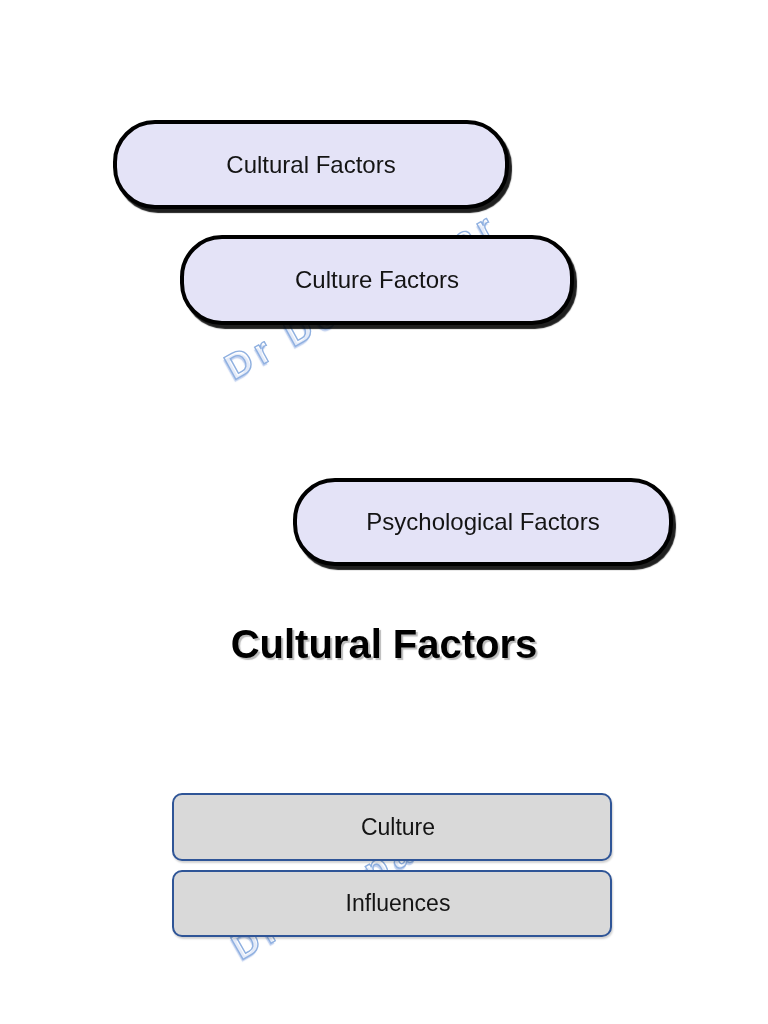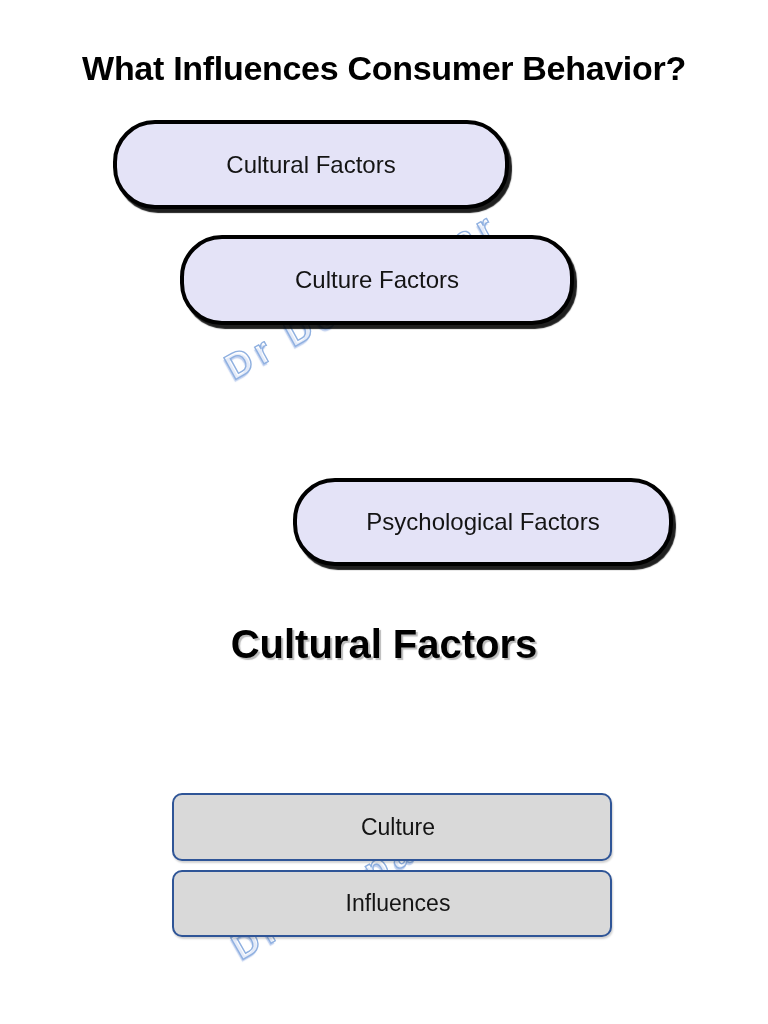--- a/index.html
+++ b/index.html
@@ -103,21 +103,20 @@
   .gbox3 { top: 947px; }
 </style>
 </head>
 <body>
 
 <div class="canvas">
 
   <div class="wm wm-upper">Dr Deepankar</div>
   <div class="wm wm-lower">Dr Deepankar</div>
 
-  <div class="title">What Influences Consumer Behavior?</div>
 
   <div class="pill pill1">
     <span>Cultural Factors</span>
   </div>
   <div class="pill pill2">
     <span>Culture Factors</span>
   </div>
   <div class="pill pill4">
     <span>Psychological Factors</span>
   </div>

